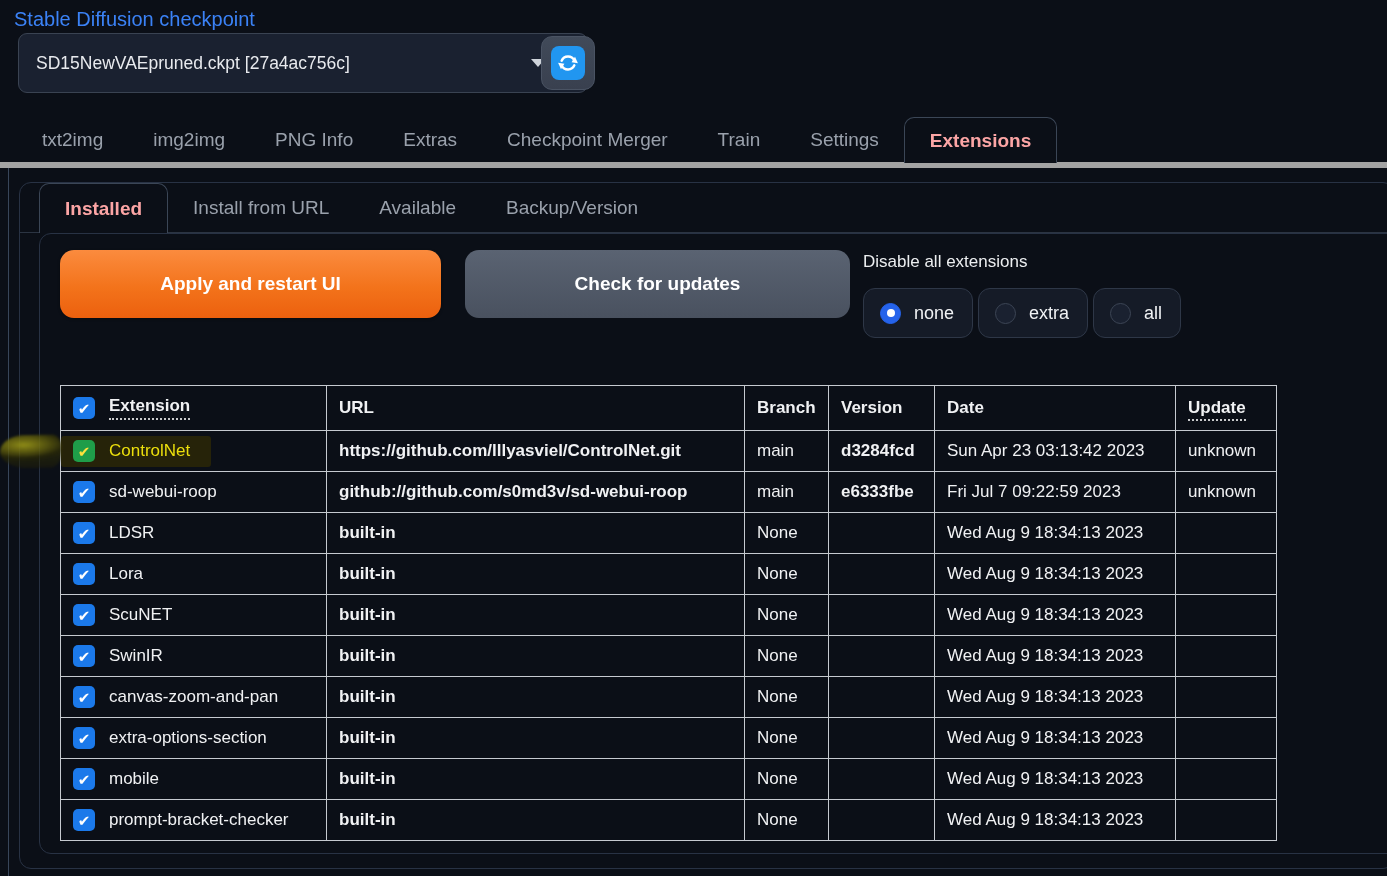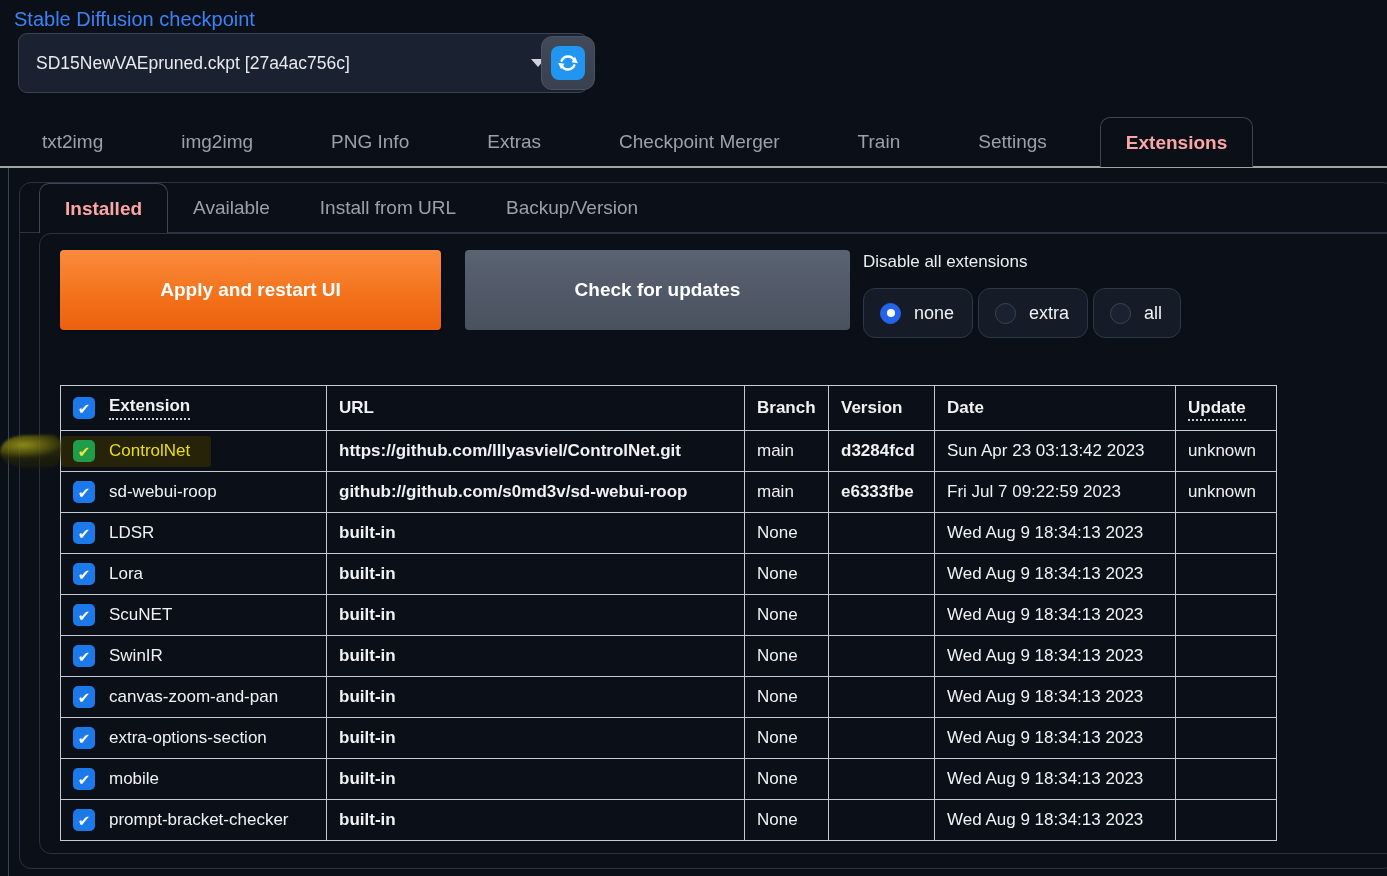--- a/index.html
+++ b/index.html
@@ -30,22 +30,21 @@
   }
   .refresh-emoji {
     width:34px; height:34px; background:#2196f0; border-radius:8px;
     display:flex; align-items:center; justify-content:center;
   }
 
   
   .main-tabs {
     position:absolute; left:0; top:117px; width:1387px; height:51px;
     display:flex; align-items:stretch; padding-left:17px;
-    border-bottom:2px solid #a3a3a3;
-    gap:28px;
+    border-bottom:6px solid #a3a3a3;
   }
   .tab {
     display:flex; align-items:center; padding:0 25px; font-size:19px; color:#9aa1ac;
     cursor:pointer; white-space:nowrap;
   }
   .tab.active {
     color:#fca5a5; font-weight:600; background:#0b0f17;
     border:1px solid #3b4656; border-bottom:none; border-radius:10px 10px 0 0;
     margin-bottom:-1px; z-index:2;
   }
@@ -65,21 +64,21 @@
   }
   .installed-panel {
     position:absolute; left:19px; top:50px; right:-8px; bottom:14px;
     border:1px solid #283244; border-radius:12px;
     padding:16px 20px;
   }
 
   
   .toolbar { display:flex; align-items:flex-start; }
   .btn {
-    height:80px; border:none; border-radius:4px; font-size:19px; font-weight:700;
+    height:68px; border:none; border-radius:14px; font-size:19px; font-weight:700;
     color:#ffffff; cursor:pointer; font-family:inherit;
     display:flex; align-items:center; justify-content:center;
   }
   .btn-apply {
     width:381px;
     background:linear-gradient(180deg,#fb8b3e 0%,#f3731b 55%,#ec600e 100%);
     box-shadow:0 1px 3px rgba(0,0,0,.4);
   }
   .btn-check { width:385px; margin-left:24px; background:linear-gradient(180deg,#5a6372,#49515f); }
   .disable-block { margin-left:13px; }
@@ -168,22 +167,22 @@
   <div class="tab">Train</div>
   <div class="tab">Settings</div>
   <div class="tab active">Extensions</div>
 </div>
 
 <div class="extensions-panel">
   <div class="tabs-container">
 
     <div class="sub-tabs">
       <div class="tab active">Installed</div>
+      <div class="tab">Install from URL</div>
       <div class="tab">Available</div>
-      <div class="tab">Install from URL</div>
       <div class="tab">Backup/Version</div>
     </div>
 
     <div class="installed-panel">
 
       <div class="toolbar">
         <button class="btn btn-apply">Apply and restart UI</button>
         <button class="btn btn-check">Check for updates</button>
         <div class="disable-block">
           <div class="disable-label">Disable all extensions</div>

